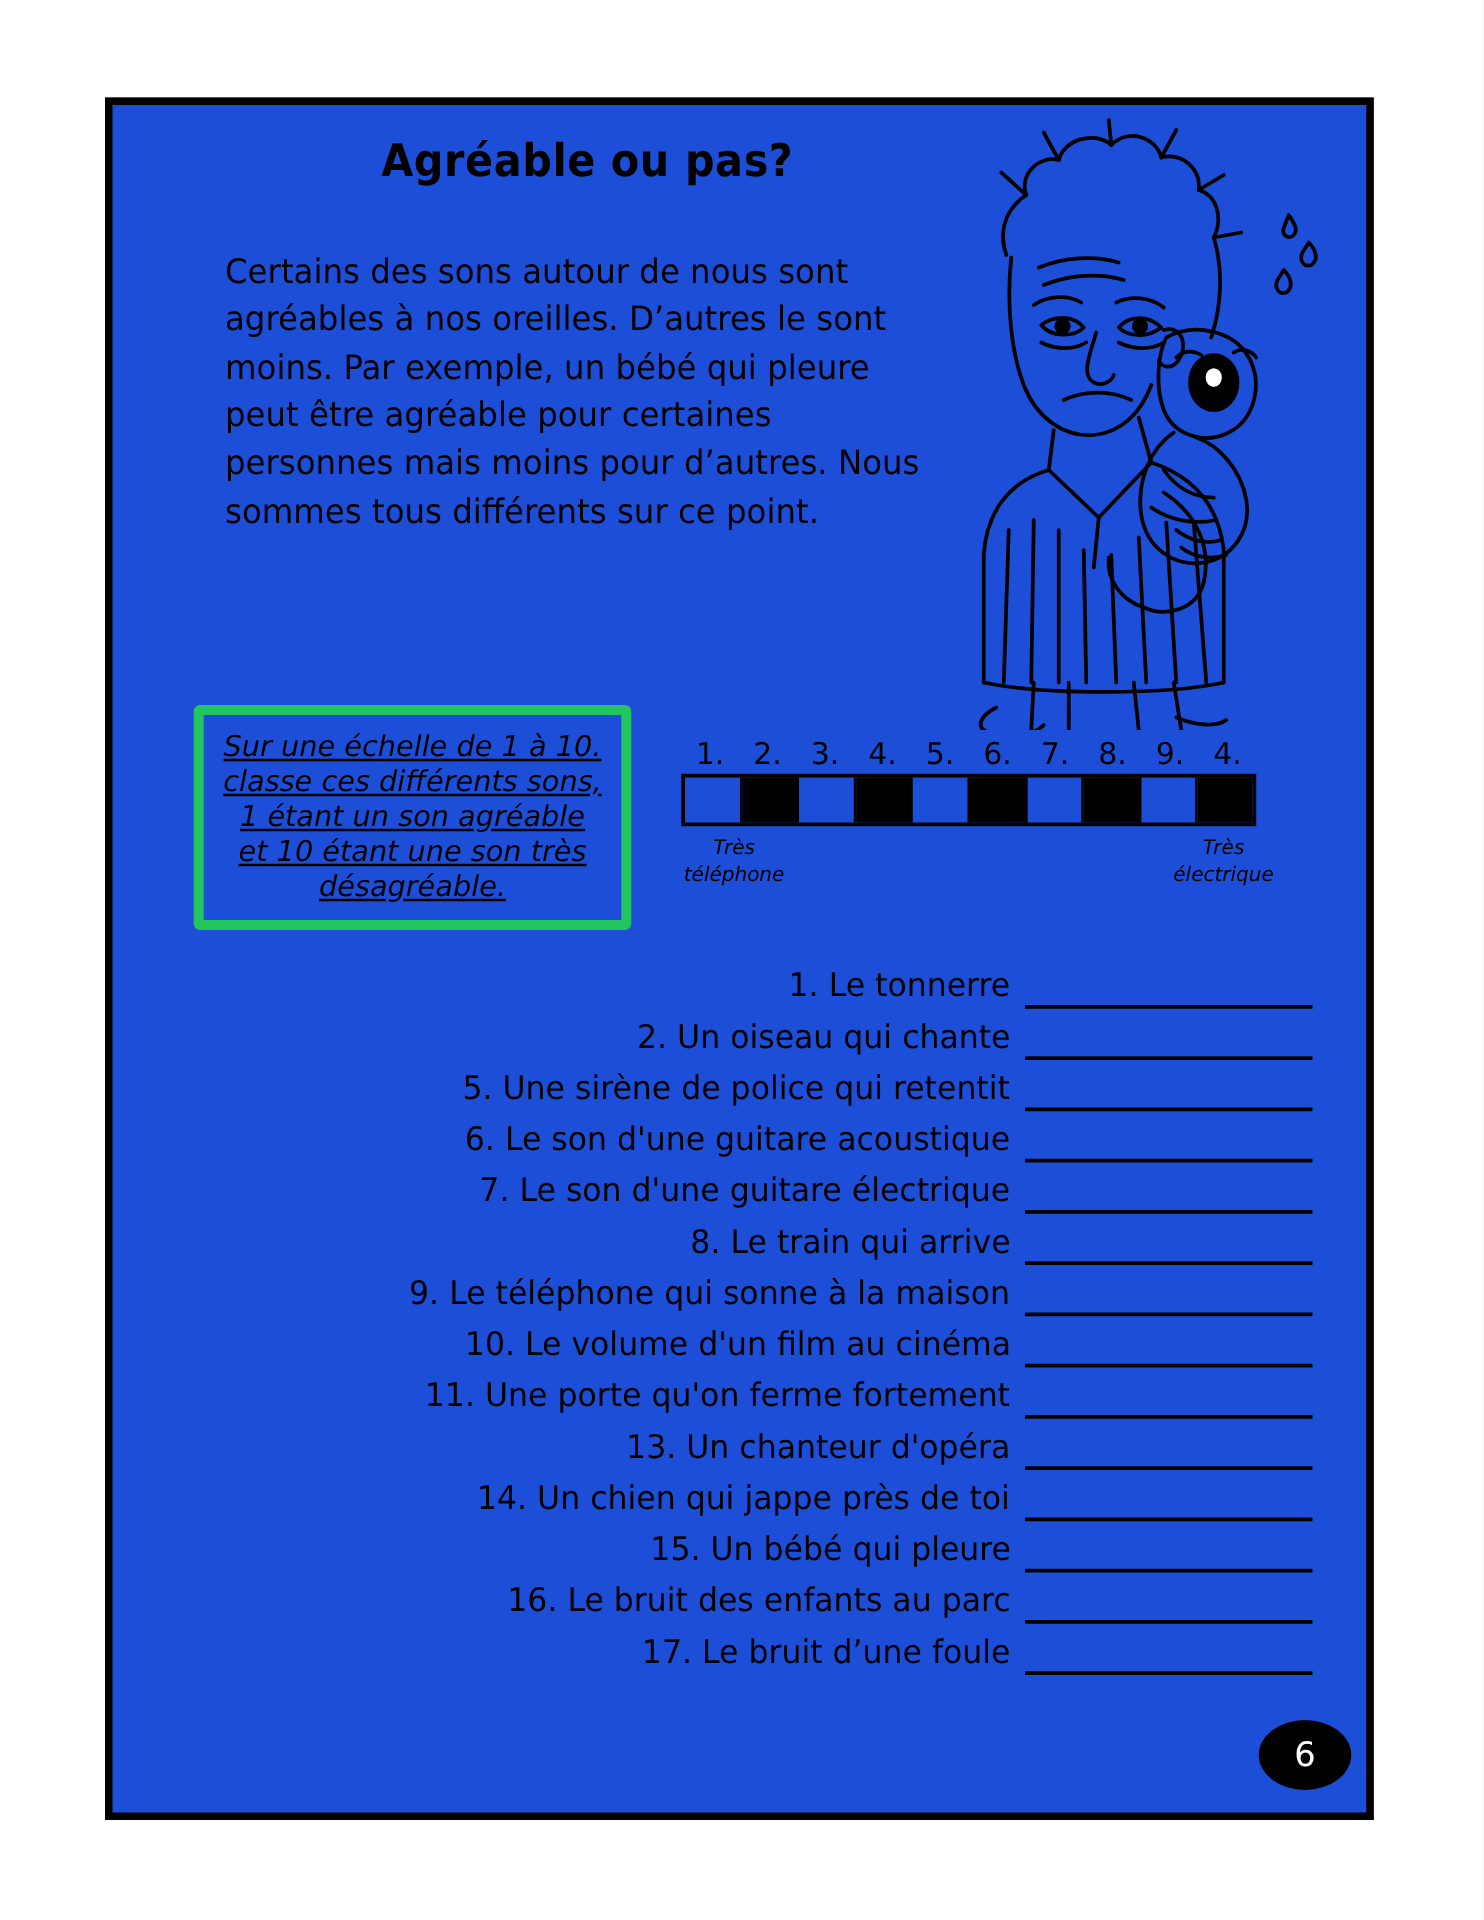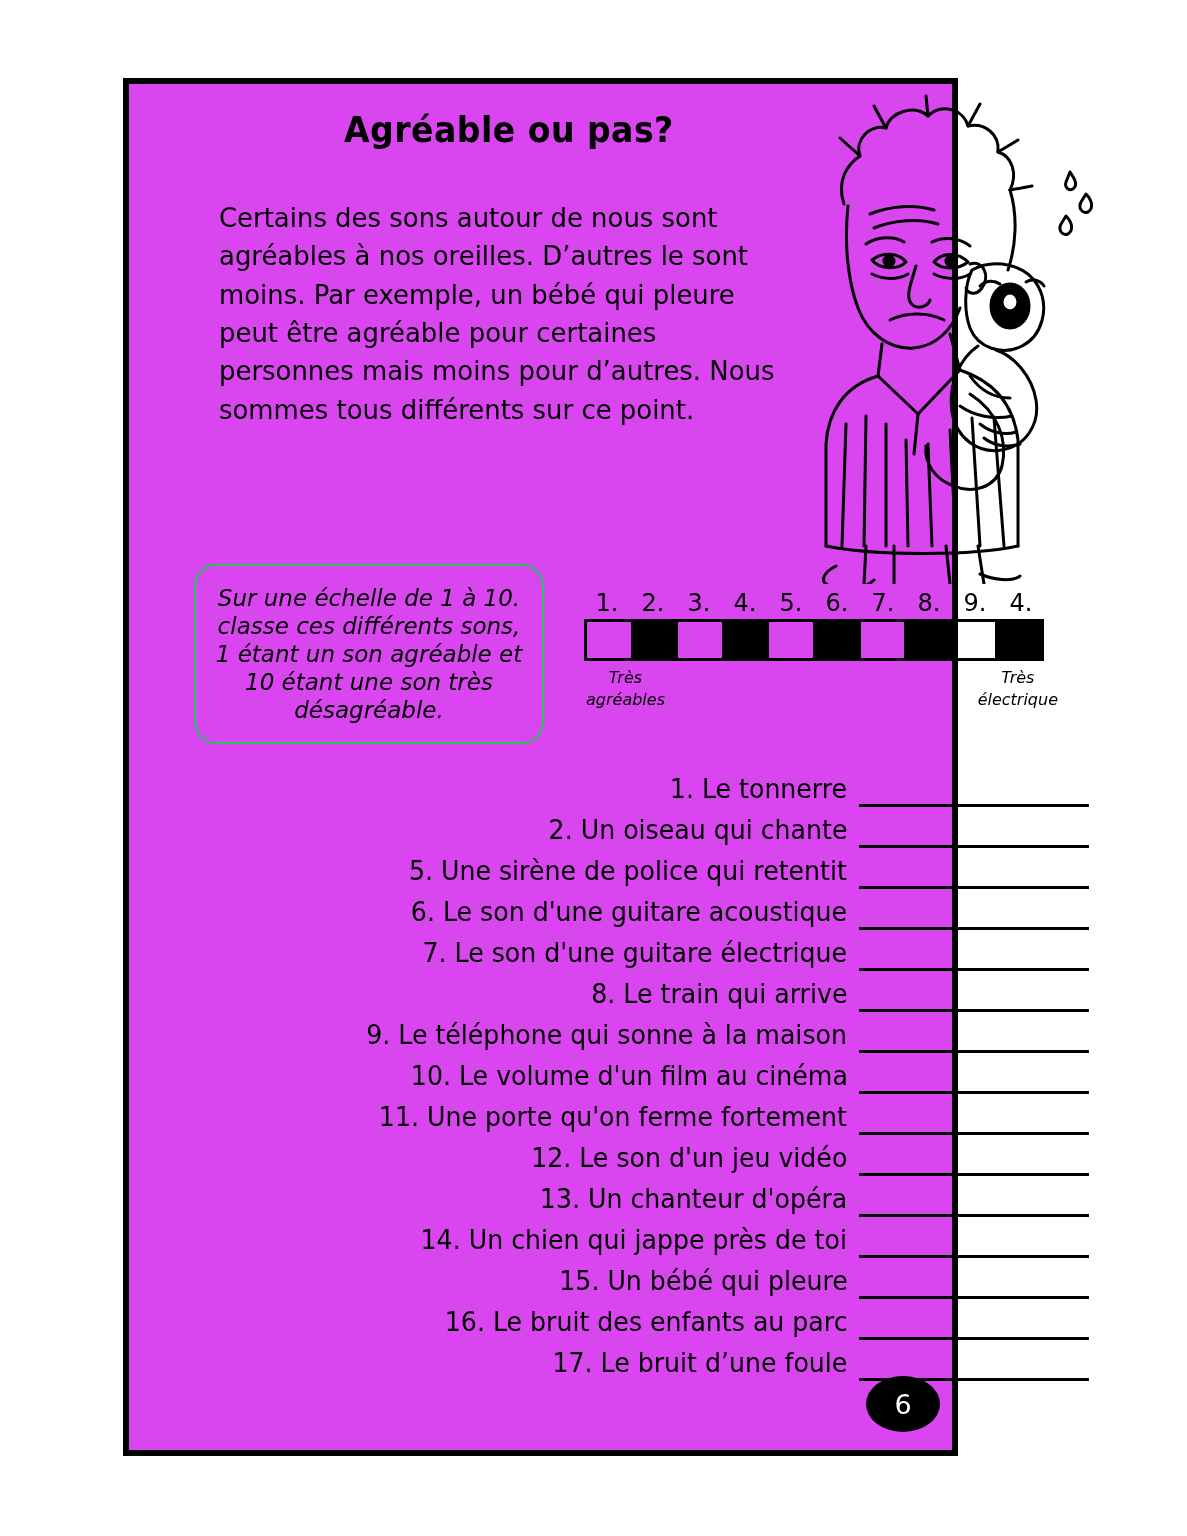--- a/index.html
+++ b/index.html
@@ -12,26 +12,25 @@
     height: 1536px;
     font-family: "DejaVu Sans", sans-serif;
     color: #000;
     position: relative;
     overflow: hidden;
   }
   .page-frame {
     position: absolute;
     left: 84px;
     top: 78px;
-    width: 835px;
+    width: 1015px;
     height: 1378px;
     border: 6px solid #000;
     box-sizing: border-box;
-    background: #d946ef;
-    margin-left: 39px;
+    background: #1d4ed8;
   }
 
   
   .title {
     position: absolute;
     left: 215px;
     top: 25px;
     font-family: "DejaVu Sans", sans-serif;
     font-weight: bold;
     font-size: 36px;
@@ -62,28 +61,29 @@
     height: 490px;
   }
 
   
   .bubble {
     position: absolute;
     left: 65px;
     top: 480px;
     width: 350px;
     height: 180px;
-    border: 2px solid #22c55e;
-    border-radius: 22px;
+    border: 8px solid #22c55e;
+    border-radius: 5px;
     box-sizing: border-box;
     display: flex;
     align-items: center;
     justify-content: center;
     text-align: center;
     padding: 6px 14px;
+    text-decoration: underline;
   }
   .bubble-text {
     font-style: italic;
     font-size: 23px;
     line-height: 1.22;
     font-family: "DejaVu Sans", sans-serif;
   }
 
   
   .scale-wrap {
@@ -298,21 +298,21 @@
       <div class="scale-cell"></div>
       <div class="scale-cell dark"></div>
       <div class="scale-cell"></div>
       <div class="scale-cell dark"></div>
       <div class="scale-cell"></div>
       <div class="scale-cell dark"></div>
     </div>
     <div class="scale-labels">
       <div class="scale-label-left">
         <div>Très</div>
-        <div>agréables</div>
+        <div>téléphone</div>
       </div>
       <div class="scale-label-right">
         <div>Très</div>
         <div>électrique</div>
       </div>
     </div>
   </div>
 
   <div class="list">
     <div class="list-row">
@@ -345,24 +345,20 @@
     </div>
     <div class="list-row">
       <div class="list-text">10. Le volume d'un film au cinéma</div>
       <div class="answer-line"></div>
     </div>
     <div class="list-row">
       <div class="list-text">11. Une porte qu'on ferme fortement</div>
       <div class="answer-line"></div>
     </div>
     <div class="list-row">
-      <div class="list-text">12. Le son d'un jeu vidéo</div>
-      <div class="answer-line"></div>
-    </div>
-    <div class="list-row">
       <div class="list-text">13. Un chanteur d'opéra</div>
       <div class="answer-line"></div>
     </div>
     <div class="list-row">
       <div class="list-text">14. Un chien qui jappe près de toi</div>
       <div class="answer-line"></div>
     </div>
     <div class="list-row">
       <div class="list-text">15. Un bébé qui pleure</div>
       <div class="answer-line"></div>

